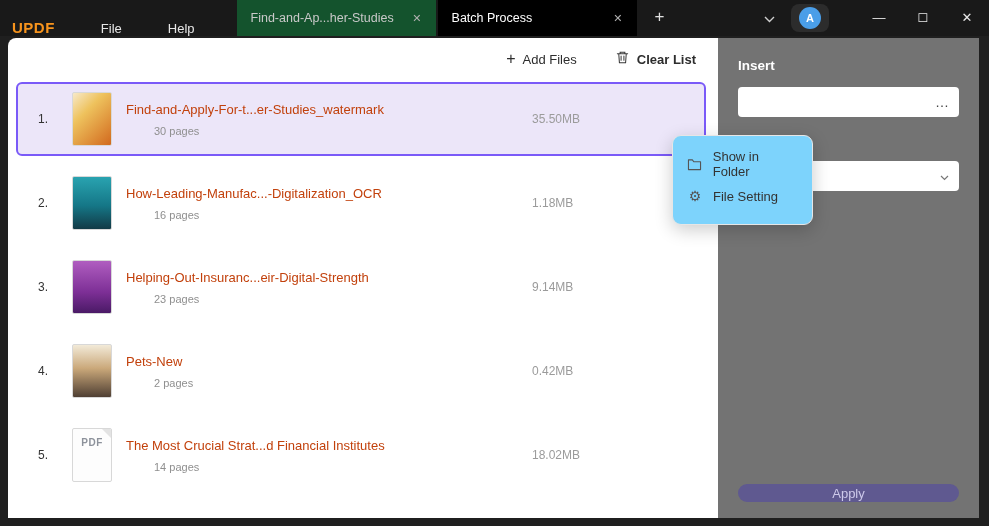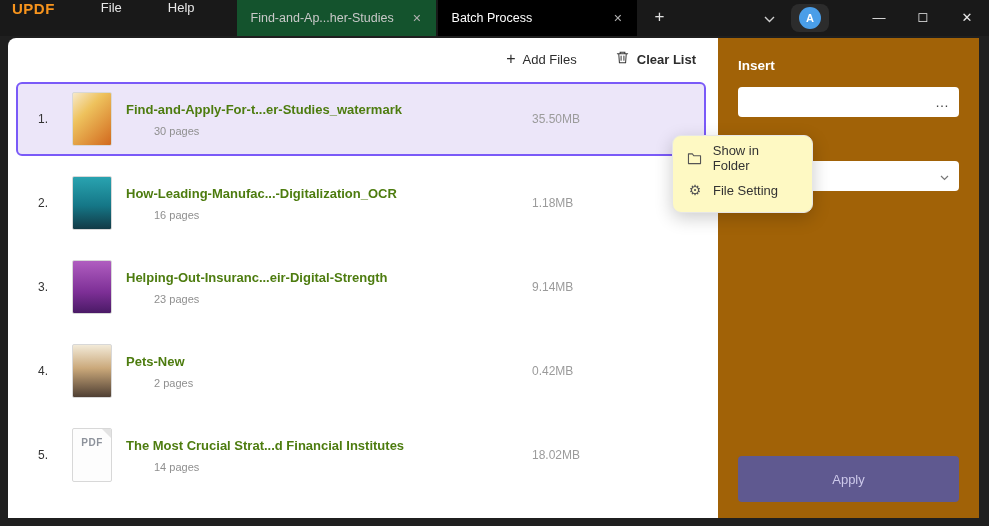--- a/index.html
+++ b/index.html
@@ -1,40 +1,40 @@
 <!DOCTYPE html>
 <html><head>
 <meta charset="utf-8">
 <style>
   * { margin:0; padding:0; box-sizing:border-box; }
   html,body { width:989px; height:526px; overflow:hidden; }
   body { font-family:"Liberation Sans", sans-serif; background:#1f1f1f; }
   .app { position:relative; width:989px; height:526px; background:#1f1f1f; overflow:hidden; }
 
   
-  .titlebar { position:absolute; top:0; left:0; right:0; height:36px; background:#191919; display:flex; align-items:flex-start; }
+  .titlebar { position:absolute; top:0; left:0; right:0; height:36px; background:#191919; display:flex; align-items:flex-end; }
   .logo { margin-left:12px; font-weight:bold; font-size:15px; color:#F7941D; letter-spacing:.5px; }
   .menu-item { color:#e6e6e6; font-size:13px; margin-left:46px; cursor:default; }
   .tabs { display:flex; height:36px; margin-left:42px; align-items:stretch; }
   .tab { width:199px; display:flex; align-items:center; justify-content:space-between; padding:0 14px; font-size:12.5px; color:#c9c9c9; background:#14532d; margin-right:2px; }
   .tab.active { background:#000000; color:#ffffff; }
   .tab-label { overflow:hidden; white-space:nowrap; text-overflow:ellipsis; }
   .tab-close { color:#b0b0b0; font-size:11px; margin-left:10px; }
   .newtab { width:42px; color:#e0e0e0; text-align:center; font-size:17px; line-height:34px; }
   .tb-right { margin-left:auto; display:flex; align-items:center; }
   .tb-chevron { width:44px; text-align:center; line-height:36px; }
   .avatar-wrap { width:38px; height:28px; background:#2c2c2c; border-radius:8px; display:flex; align-items:center; justify-content:center; margin-right:28px; }
   .avatar { width:22px; height:22px; border-radius:50%; background:#4A9EE8; color:#fff; font-size:11px; font-weight:bold; display:flex; align-items:center; justify-content:center; }
   .win-btn { width:44px; height:36px; line-height:36px; text-align:center; color:#e8e8e8; font-size:13px; }
   .win-btn.max { font-size:12px; }
 
   
   .content { position:absolute; top:36px; left:0; right:0; bottom:0; background:#1f1f1f; }
   .list-panel { position:absolute; left:8px; top:2px; width:710px; height:480px; background:#ffffff; border-top-left-radius:8px; overflow:hidden; }
-  .sidebar { position:absolute; left:718px; top:2px; width:261px; height:480px; background:#a16207; padding:20px; }
+  .sidebar { position:absolute; left:718px; top:2px; width:261px; height:480px; background:#737373; padding:20px; }
 
   
   .list-toolbar { height:42px; display:flex; align-items:center; justify-content:flex-end; padding-right:22px; }
   .tb-btn { display:flex; align-items:center; gap:7px; font-size:13px; color:#2d2d2d; cursor:default; }
   .tb-btn + .tb-btn { margin-left:38px;font-weight:bold; }
   .plus-glyph { font-size:16px; line-height:1; color:#2d2d2d; }
 
   
   .rows { padding-top:2px; }
   .row { position:relative; height:74px; margin:0 12px 10px 8px; display:flex; align-items:center; border:2px solid transparent; border-radius:6px; }
@@ -42,37 +42,37 @@
   .row-num { width:26px; margin-left:20px; font-size:12px; color:#333; }
   .thumb { position:relative; width:40px; height:54px; margin-left:8px; border:1px solid #d8d8d8; border-radius:2px; flex:0 0 auto; overflow:hidden; }
   .t1 { background:linear-gradient(135deg,#f7e9c9 0%,#eec25d 35%,#d2691e 100%); }
   .t2 { background:linear-gradient(180deg,#29a3b0 0%,#157787 55%,#123a46 100%); }
   .t3 { background:linear-gradient(180deg,#b05ec0 0%,#7d2f96 60%,#4a1a66 100%); }
   .t4 { background:linear-gradient(180deg,#f2ead8 0%,#caa87a 45%,#4f3f33 100%); }
   .t5 { background:#fdfdfd; }
   .t5 .pdf-label { position:absolute; top:8px; left:0; right:0; text-align:center; font-size:10px; font-weight:bold; color:#8d929b; letter-spacing:.5px; }
   .t5::after { content:""; position:absolute; top:0; right:0; width:0; height:0; border-top:9px solid #e3e3e3; border-left:9px solid transparent; }
   .row-text { margin-left:14px; min-width:0; }
-  .row-title { font-size:13px; font-weight:700; color:#4d7c0f; white-space:nowrap; }
+  .row-title { font-size:13px; font-weight:400; color:#c2410c; white-space:nowrap; }
   .row-pages { font-size:11px; color:#8f8f8f; margin-top:8px;margin-left:28px; }
   .row-size { position:absolute; left:514px; font-size:12px; color:#9b9b9b; }
 
   
-  .context-menu { position:absolute; left:672px; top:135px; width:141px; background:#fef9c3; border:1px solid #e6e6e6; border-radius:9px; box-shadow:0 5px 18px rgba(0,0,0,.2); padding:6px 0; z-index:50; }
+  .context-menu { position:absolute; left:672px; top:135px; width:141px; background:#7dd3fc; border:1px solid #e6e6e6; border-radius:9px; box-shadow:0 5px 18px rgba(0,0,0,.2); padding:12px 0; z-index:50; }
   .cm-item { height:32px; display:flex; align-items:center; gap:10px; padding:0 14px; font-size:13px; color:#333; cursor:default; }
   .cm-item.highlighted { border:3px solid #3A57E8; border-radius:5px; margin:0 2px; padding:0 9px; background:#fff; }
   .cm-icon { width:16px; display:flex; align-items:center; justify-content:center; }
   .gear-glyph { font-size:14px; color:#555; line-height:1; }
 
   
   .sb-title { color:#ffffff; font-size:13.5px; font-weight:700; }
   .sb-label { color:#f2f2f2; font-size:12.5px; font-weight:700; margin-top:32px; }
   .sb-input { margin-top:14px; height:30px; background:#ffffff; border-radius:4px; display:flex; align-items:center; justify-content:flex-end; padding-right:10px; color:#444; font-size:14px; }
   .sb-select { margin-top:44px; height:30px; background:#ffffff; border-radius:4px; display:flex; align-items:center; justify-content:flex-end; padding-right:10px; }
-  .apply-btn { position:absolute; left:20px; right:20px; bottom:16px; height:46px; background:#5f5990; border:none; border-radius:4px; color:#cdc9ea; font-size:13px; font-family:"Liberation Sans",sans-serif; }
+  .apply-btn { position:absolute; left:20px; right:20px; bottom:16px; height:18px; background:#5f5990; border:none; border-radius:12px; color:#cdc9ea; font-size:13px; font-family:"Liberation Sans",sans-serif; }
 </style>
 </head>
 <body>
 
 <div class="app">
 
   <div class="titlebar">
     <div class="logo">UPDF</div>
     <div class="menu-item">File</div>
     <div class="menu-item">Help</div>

